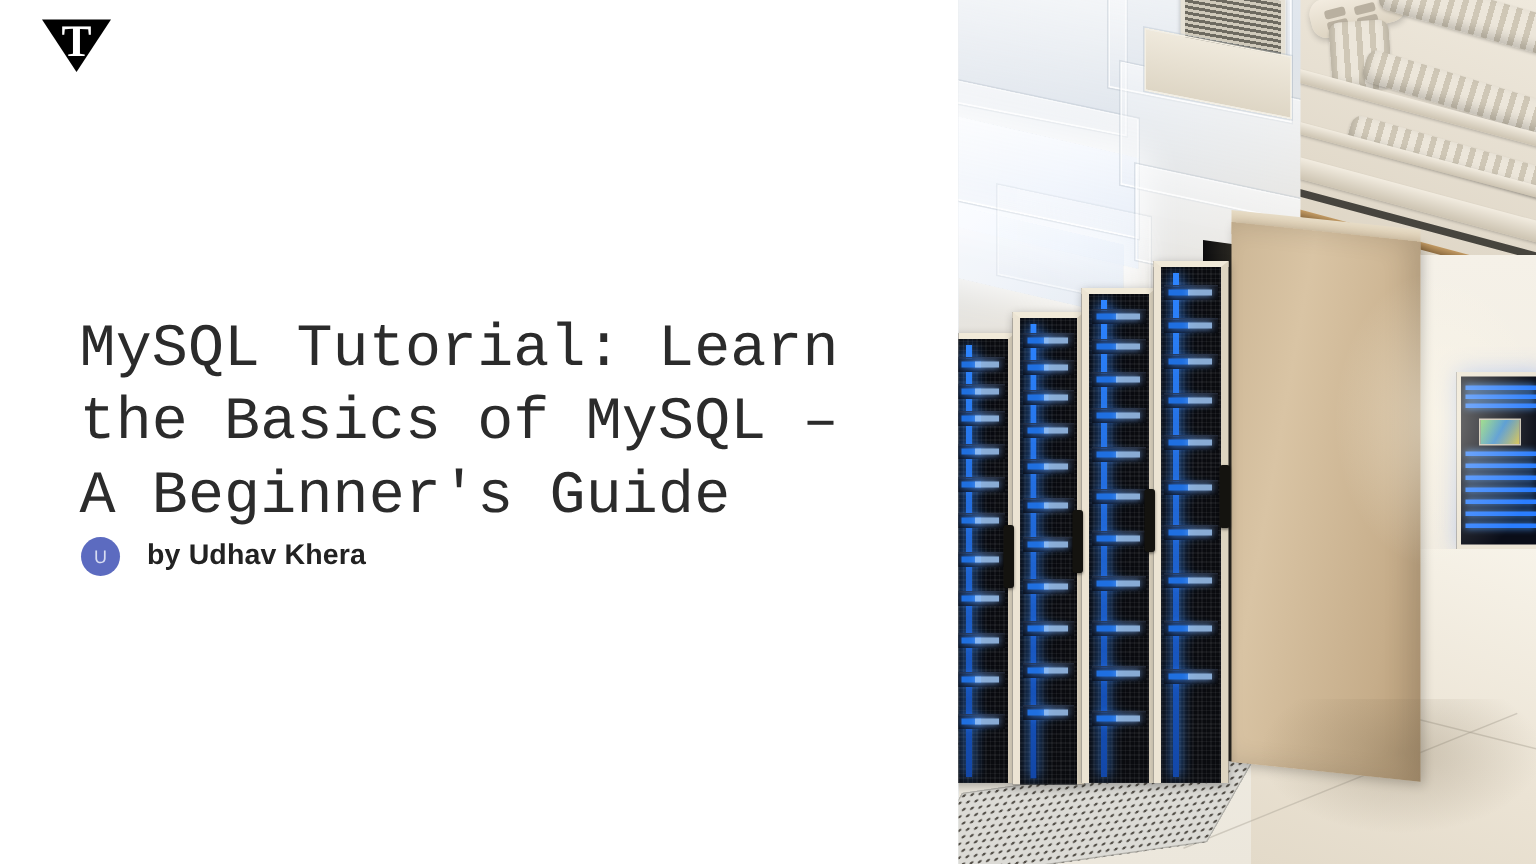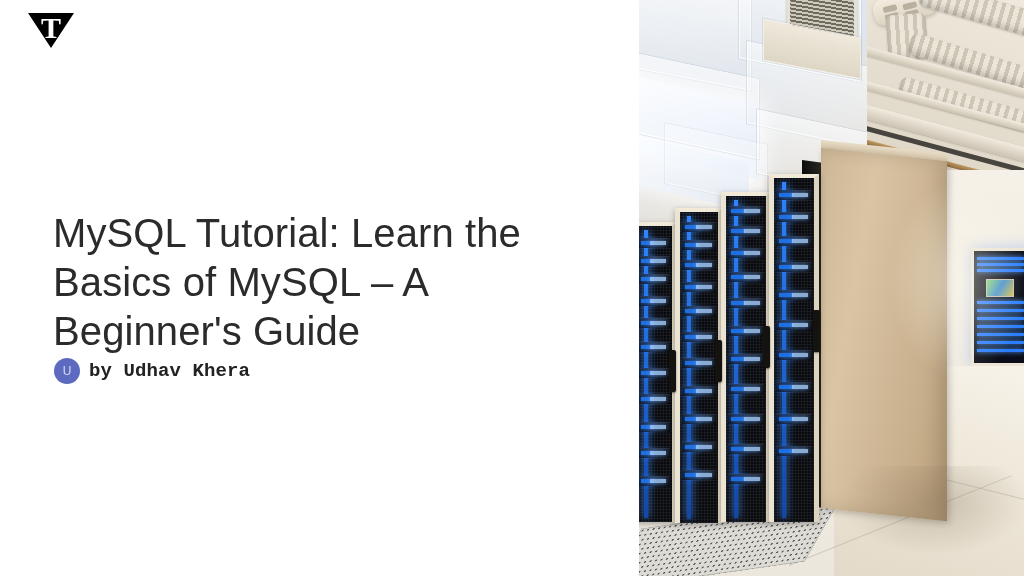--- a/index.html
+++ b/index.html
@@ -78,21 +78,21 @@
     color: #000000;
     letter-spacing: -0.2px;
   }
 
   
   .title {
     position: absolute;
     left: 53px;
     top: 182px;
     width: 520px;
-    font-family: Liberation Sans, sans-serif;
+    font-family: Liberation Mono, monospace;
     font-weight: 400;
     font-size: 40px;
     line-height: 49px;
     color: #2b2b2b;
     letter-spacing: 0.1px;
   }
 
   
   .byline {
     position: absolute;
@@ -107,22 +107,22 @@
     border-radius: 50%;
     background: #5c6bc0;
     color: #d7dcf2;
     font-family: "Liberation Sans", sans-serif;
     font-size: 12px;
     line-height: 26px;
     text-align: center;
     flex: 0 0 auto;
   }
   .byline-text {
-    margin-left: 9px;
-    font-family: Liberation Mono, monospace;
+    margin-left: 18px;
+    font-family: Liberation Sans, sans-serif;
     font-weight: 700;
     font-size: 19px;
     line-height: 22px;
     color: #222222;
     letter-spacing: 0.1px;
   }
 
   
   .photo {
     position: absolute;

